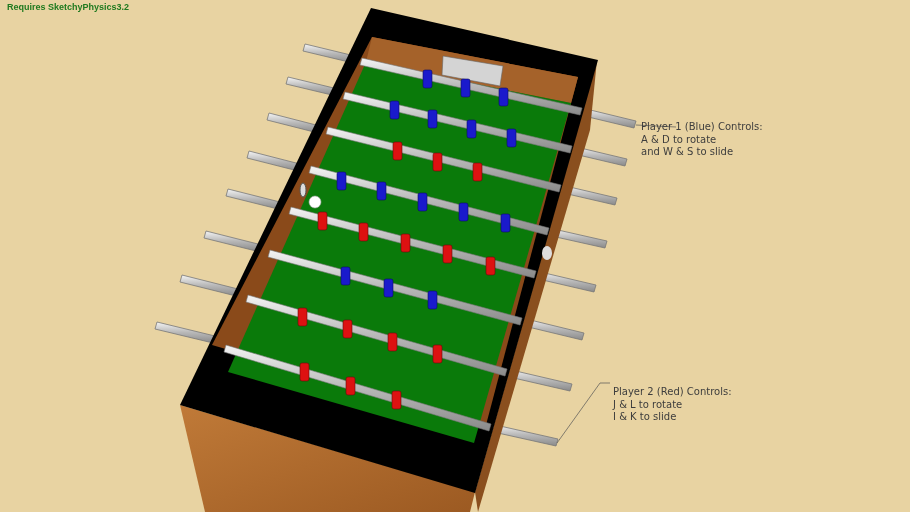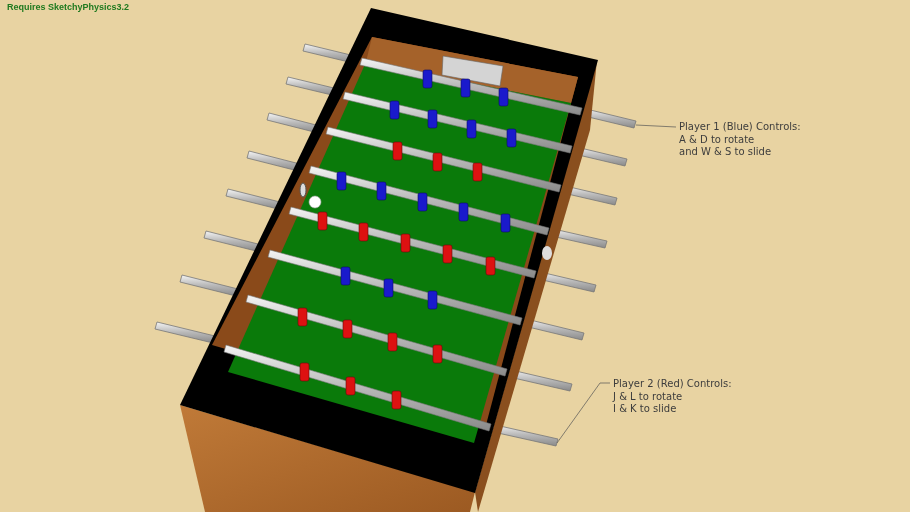--- a/index.html
+++ b/index.html
@@ -108,23 +108,23 @@
   </g>
 
   <circle cx="315" cy="202" r="6" fill="#fff" stroke="#aaa" stroke-width="0.6"></circle>
 
   <polyline points="636,125 676,127" fill="none" stroke="#555" stroke-width="0.7"></polyline>
   <polyline points="557,443 600,383 610,383" fill="none" stroke="#555" stroke-width="0.7"></polyline>
 </svg>
 
 <div class="req">Requires SketchyPhysics3.2</div>
 
-<div class="note" style="left:679px;top:121px;">
+<div class="note" style="left:641px;top:121px;">
   <div>Player 1 (Blue) Controls:</div>
   <div>A &amp; D to rotate</div>
   <div>and W &amp; S to slide</div>
 </div>
 
-<div class="note" style="left:613px;top:378px;">
+<div class="note" style="left:613px;top:386px;">
   <div>Player 2 (Red) Controls:</div>
   <div>J &amp; L to rotate</div>
   <div>I &amp; K to slide</div>
 </div>
 
 </body></html>

